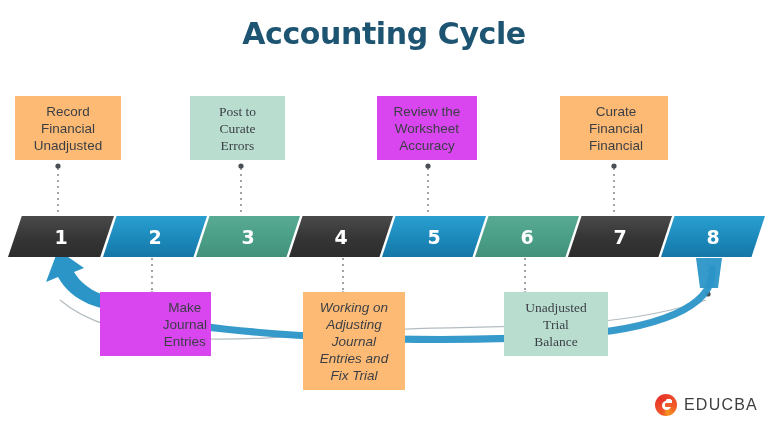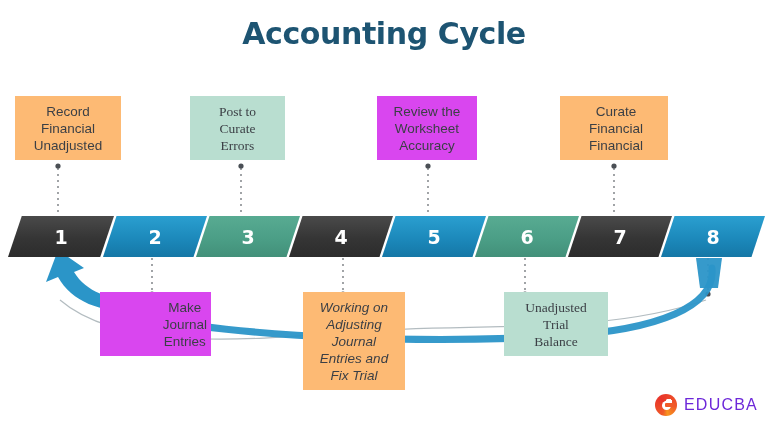--- a/index.html
+++ b/index.html
@@ -80,21 +80,21 @@
   }
   .logo .mark::before{
     content:"";position:absolute;left:10px;top:9px;
     width:9px;height:4px;background:#f05a28;border-radius:1px;
     z-index:2;
   }
   .logo .word{
     margin-left:7px;
     font-size:16px;
     letter-spacing:1.2px;
-    color:#6d28d9;
+    color:#404040;
     font-family:"Liberation Sans", sans-serif;
   }
 </style>
 </head>
 <body>
 
 <div id="stage">
 
   <div class="title">Accounting Cycle</div>
 

